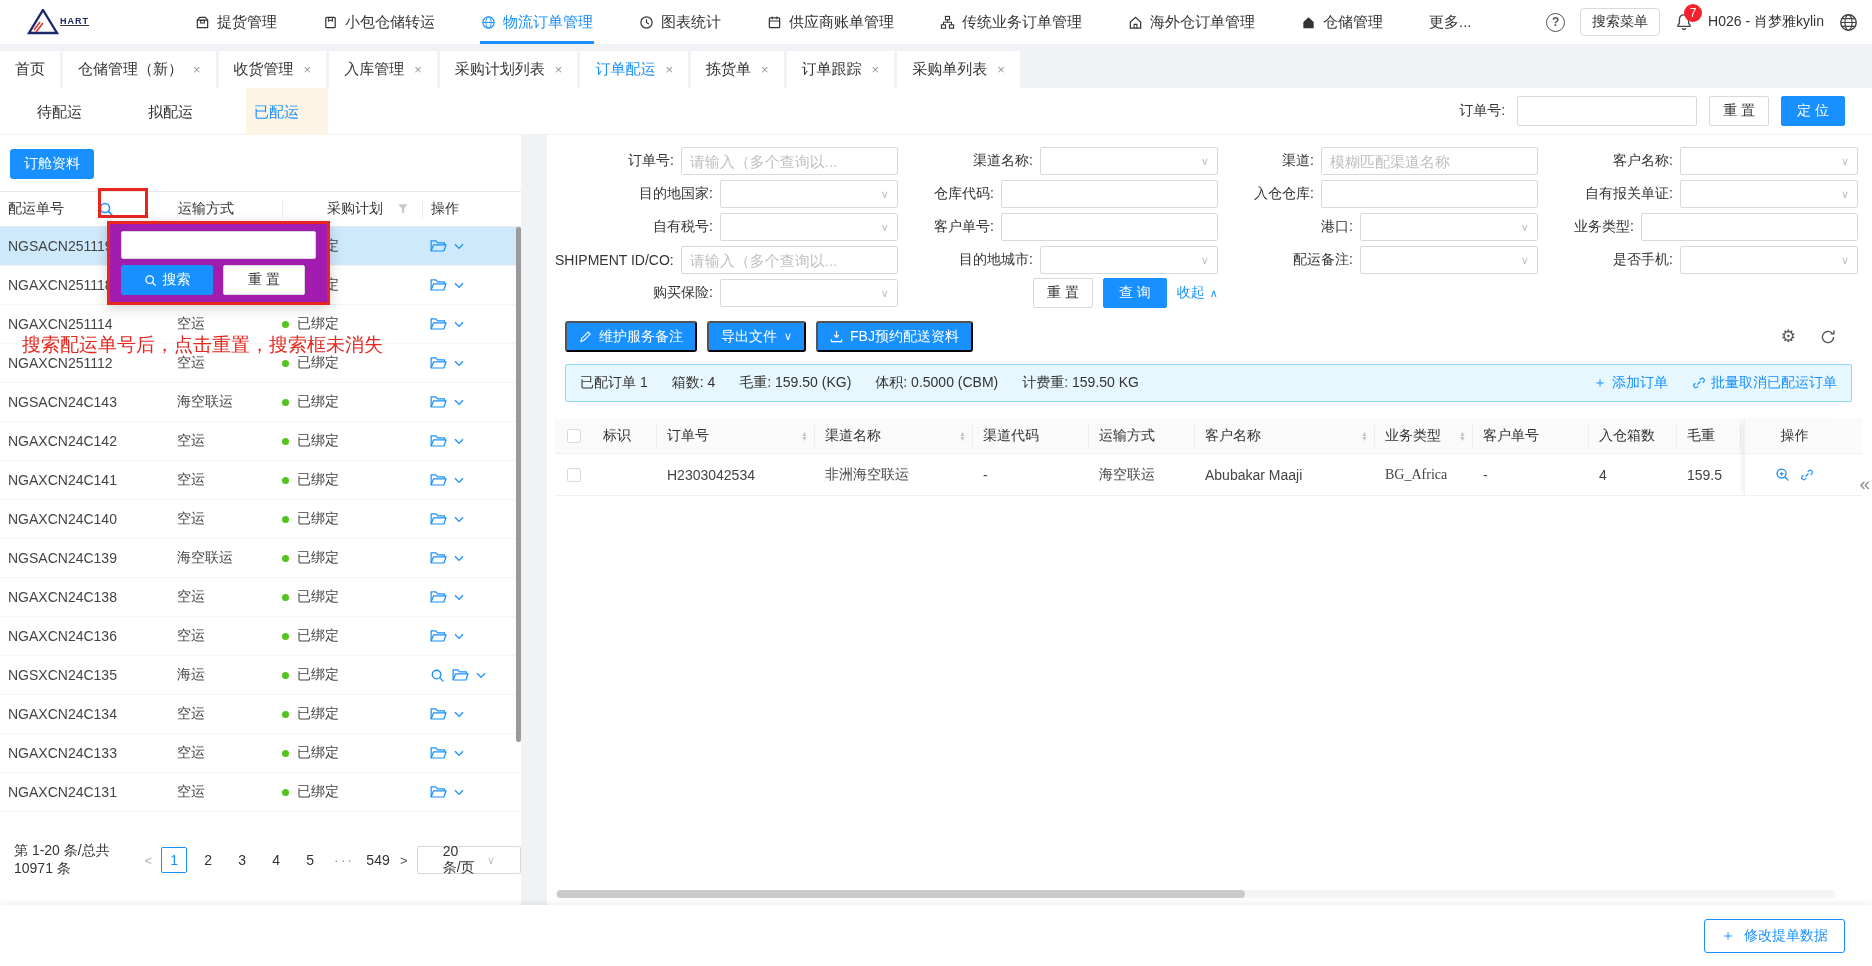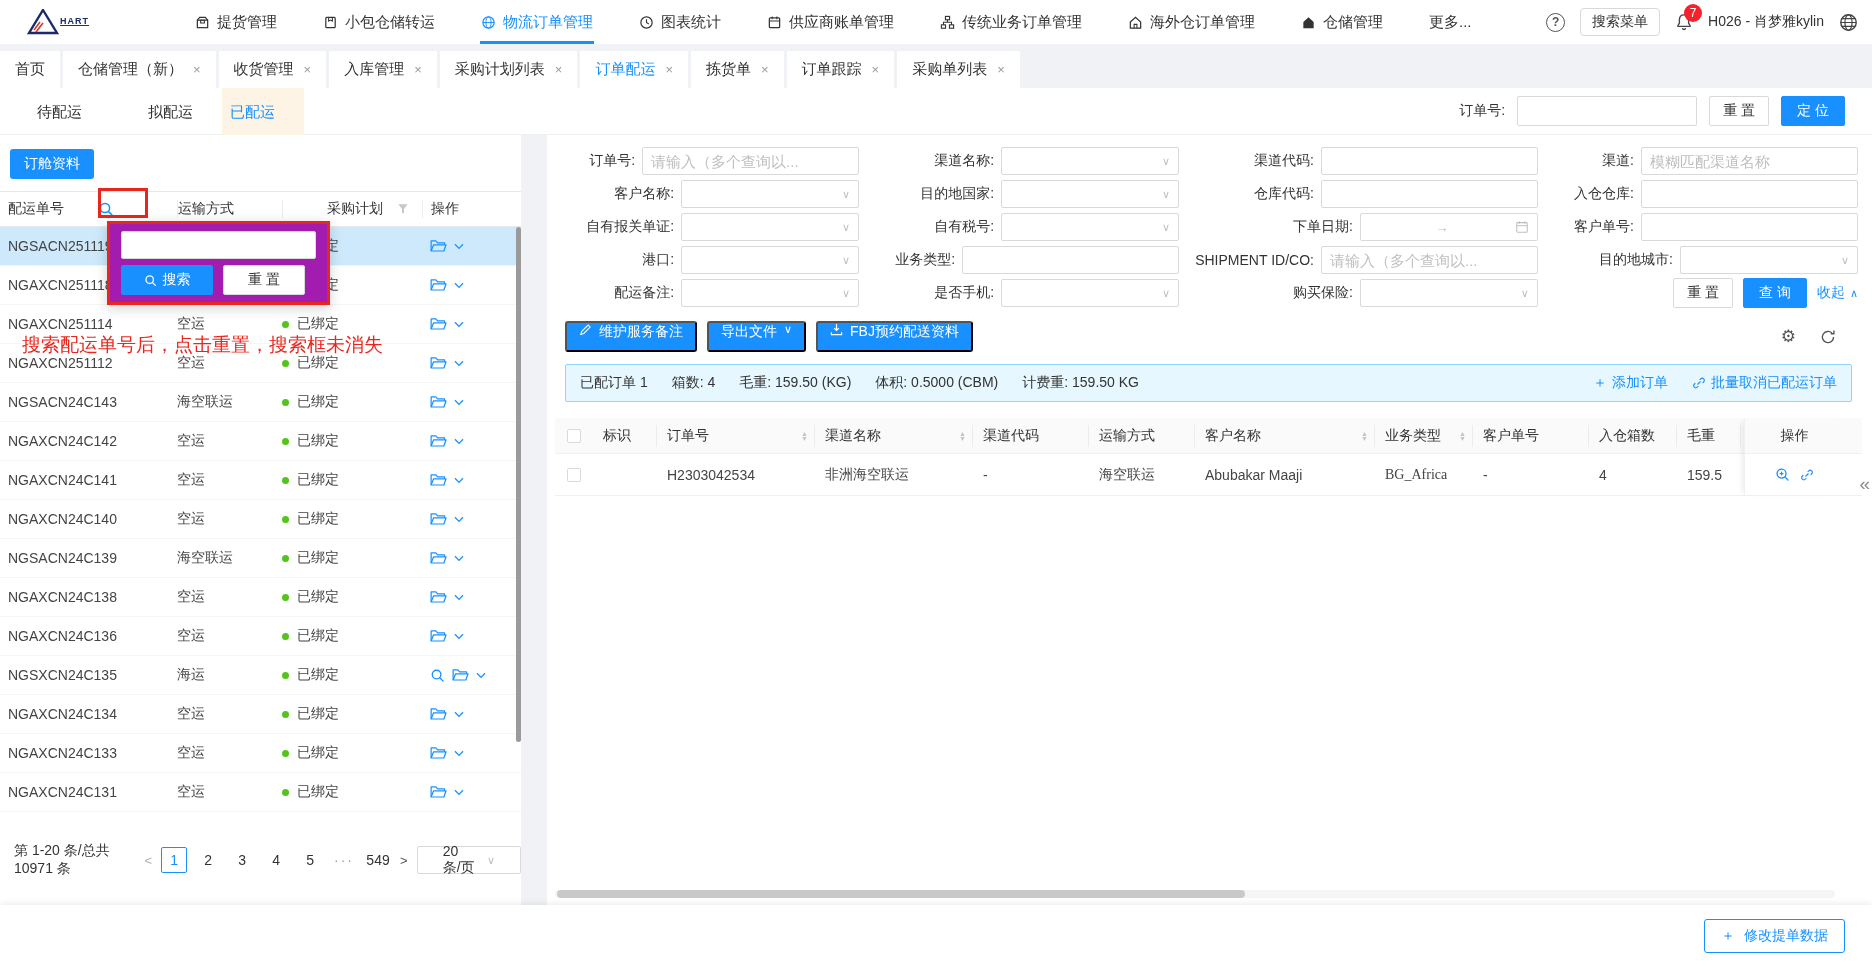--- a/index.html
+++ b/index.html
@@ -24,21 +24,21 @@
 
   
   .tabbar { position:absolute; top:44px; left:0; right:0; height:44px; background:#f0f2f5; display:flex; align-items:flex-end; gap:3px; }
   .tab { background:#fff; height:37px; display:flex; align-items:center; padding:0 15px; font-size:15px; color:#333; gap:10px; white-space:nowrap; cursor:pointer; }
   .tab.active { color:#1890ff; }
   .tab-close { color:#999; font-size:13px; }
 
   
   .subtab-row { position:absolute; top:88px; left:0; right:0; height:47px; background:#fff; display:flex; align-items:center; border-bottom:1px solid #eef0f2; z-index:5; }
   .subtab { height:47px; line-height:47px; padding:0 29px; font-size:15px; color:#333; cursor:pointer; white-space:nowrap; margin-left:8px; }
-  .subtab.active { background:#fdf4e6; color:#1890ff; margin-left:0;padding-left:8px; }
+  .subtab.active { background:#fdf4e6; color:#1890ff; margin-left:24px;padding-left:8px; }
   .subtab-controls { margin-left:auto; display:flex; align-items:center; gap:12px; padding-right:27px; }
   .subtab-controls label { font-size:14px; }
   .top-order-input { width:180px; height:30px; border:1px solid #d9d9d9; border-radius:2px; padding:0 8px; font-size:13px; outline:none; }
   .btn { height:30px; border-radius:2px; font-size:14px; display:inline-flex; align-items:center; justify-content:center; cursor:pointer; white-space:nowrap; }
   .btn-plain { background:#fff; border:1px solid #d9d9d9; color:#333; padding:0 13px; }
   .btn-blue { background:#1890ff; border:1px solid #1890ff; color:#fff; padding:0 15px; }
 
   
   .left-panel { position:absolute; left:0; top:135px; width:521px; height:770px; background:#fff; z-index:2; }
   .booking-btn { margin:14px 0 12px 10px; display:inline-flex; background:#1890ff; color:#fff; padding:0 14px; height:30px; align-items:center; border-radius:3px; font-size:14px; cursor:pointer; }
@@ -76,21 +76,21 @@
   .fcell { display:flex; align-items:center; height:28px; }
   .flabel { flex:1; text-align:right; padding-right:7px; white-space:nowrap; overflow:hidden; font-size:14px; color:#333; }
   .fctrl { flex:0 0 178px; height:28px; border:1px solid #d9d9d9; border-radius:2px; display:flex; align-items:center; padding:0 8px; font-size:13px; background:#fff; }
   .fin { flex:0 0 178px; height:28px; border:1px solid #d9d9d9; border-radius:2px; padding:0 8px; font-size:15px; outline:none; }
   .fin::placeholder { color:#bfbfbf; }
   .fctrl .sp { flex:1; }
   .fctrl .date-mid { flex:1; text-align:center; color:#bfbfbf; }
   .fbuttons { justify-content:flex-end; gap:10px; }
   .link-blue { color:#1890ff; cursor:pointer; display:inline-flex; align-items:center; gap:5px; font-size:14px; white-space:nowrap; }
   .actions-row { display:flex; align-items:center; gap:10px; margin:14px 0 0 10px; }
-  .act-btn { background:#1890ff; color:#fff; height:31px; display:inline-flex; gap:7px; padding:0 12px; border-radius:3px; font-size:14px; cursor:pointer; }
+  .act-btn { background:#1890ff; color:#fff; height:31px; display:inline-flex; align-items:center; gap:7px; padding:0 12px; border-radius:3px; font-size:14px; cursor:pointer; }
   .panel-icons { margin-left:auto; margin-right:26px; display:flex; gap:24px; align-items:center; color:#555; font-size:17px; }
   .summary-bar { margin:12px 10px 0 10px; height:38px; background:#e6f7ff; border:1px solid #91d5ff; border-radius:2px; display:flex; align-items:center; padding:0 14px; font-size:14px; color:#333; }
   .summary-parts { display:flex; gap:24px; }
   .summary-links { margin-left:auto; display:flex; gap:24px; }
 
   .mtable { position:relative; margin-top:16px; height:350px; }
   .mheader { display:flex; height:36px; background:#fafafa; align-items:center; font-size:14px; color:#333; border-bottom:1px solid #f0f0f0; }
   .mh-cell { display:flex; align-items:center; height:22px; padding-left:10px; border-right:1px solid #ececec; white-space:nowrap; overflow:hidden; }
   .mrow { display:flex; height:42px; align-items:center; border-bottom:1px solid #f0f0f0; font-size:14px; color:#444; }
   .md-cell { padding-left:10px; white-space:nowrap; overflow:hidden; }
@@ -671,24 +671,20 @@
         <input class="fin" placeholder="请输入（多个查询以..." style="">
       </div>
       <div class="fcell">
         <span class="flabel">渠道名称:</span>
         <div class="fctrl">
           <span class="sp"></span>
           <span class="chev-gray">∨</span>
         </div>
       </div>
       <div class="fcell">
-        <span class="flabel">渠道代码:</span>
-        <input class="fin" style="">
-      </div>
-      <div class="fcell">
         <span class="flabel">渠道:</span>
         <input class="fin" placeholder="模糊匹配渠道名称" style="">
       </div>
       <div class="fcell">
         <span class="flabel">客户名称:</span>
         <div class="fctrl">
           <span class="sp"></span>
           <span class="chev-gray">∨</span>
         </div>
       </div>
@@ -712,32 +708,20 @@
         <div class="fctrl">
           <span class="sp"></span>
           <span class="chev-gray">∨</span>
         </div>
       </div>
       <div class="fcell">
         <span class="flabel">自有税号:</span>
         <div class="fctrl">
           <span class="sp"></span>
           <span class="chev-gray">∨</span>
-        </div>
-      </div>
-      <div class="fcell">
-        <span class="flabel">下单日期:</span>
-        <div class="fctrl">
-          <span class="date-mid">→</span>
-          <span>
-            <svg width="14" height="14" viewBox="0 0 16 16">
-              <rect x="2" y="3" width="12" height="11" rx="1" fill="none" stroke="#bfbfbf" stroke-width="1.2"></rect>
-              <path d="M5 1.5v3M11 1.5v3M2 6.5h12" stroke="#bfbfbf" stroke-width="1.1"></path>
-            </svg>
-          </span>
         </div>
       </div>
       <div class="fcell">
         <span class="flabel">客户单号:</span>
         <input class="fin" style="">
       </div>
       <div class="fcell">
         <span class="flabel">港口:</span>
         <div class="fctrl">
           <span class="sp"></span>

